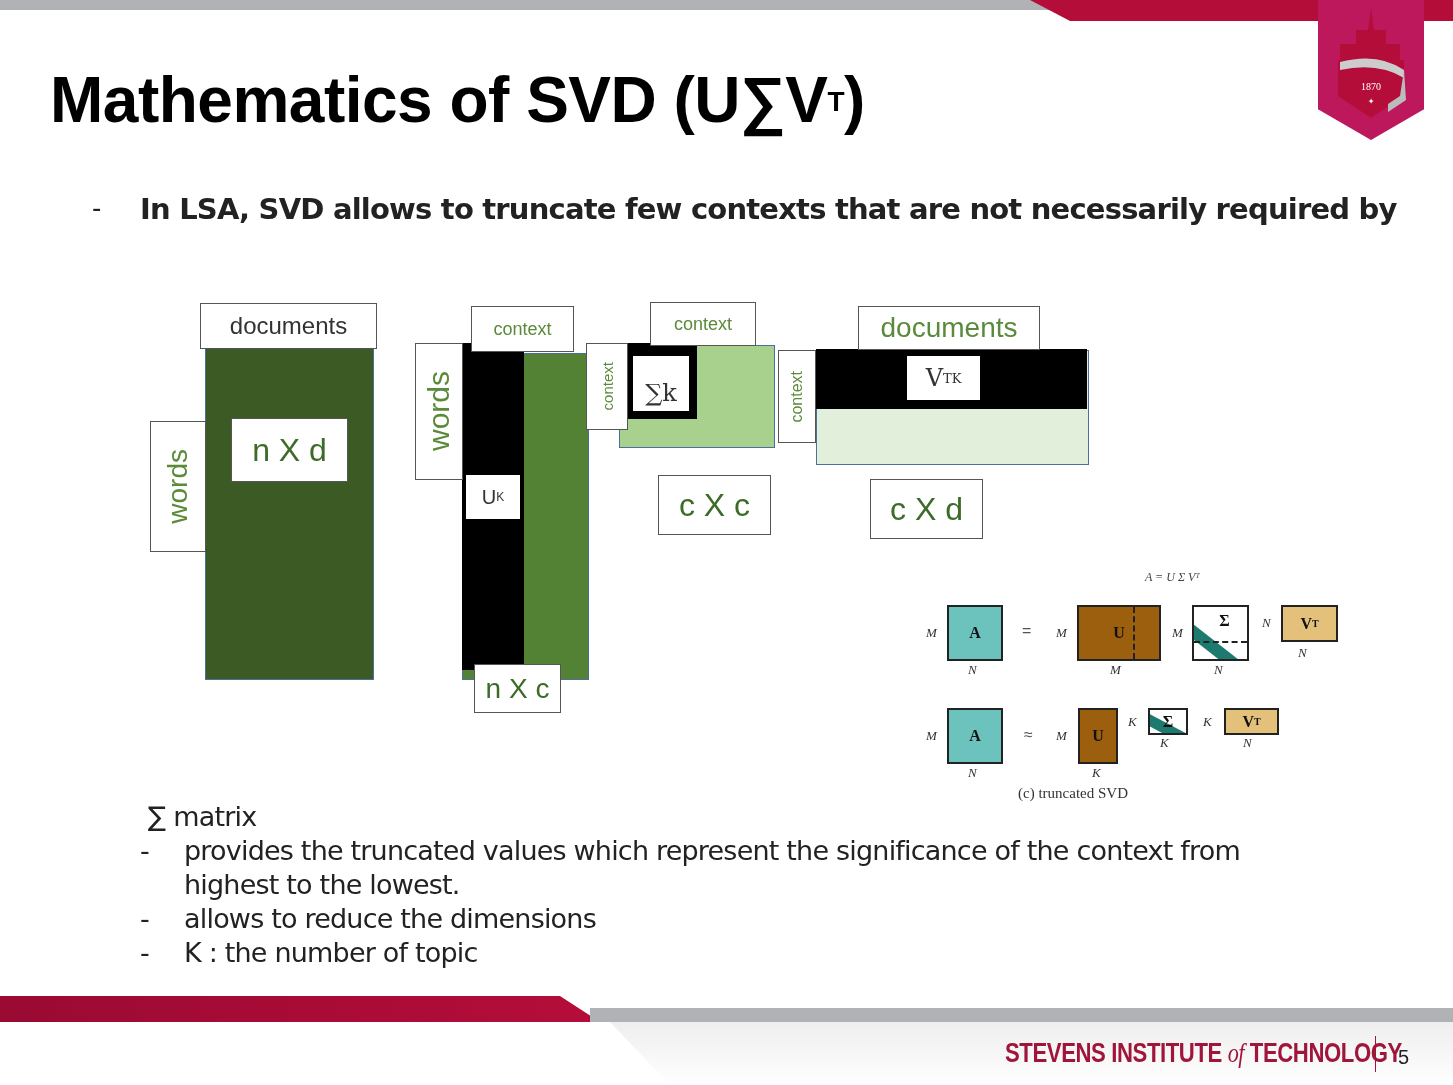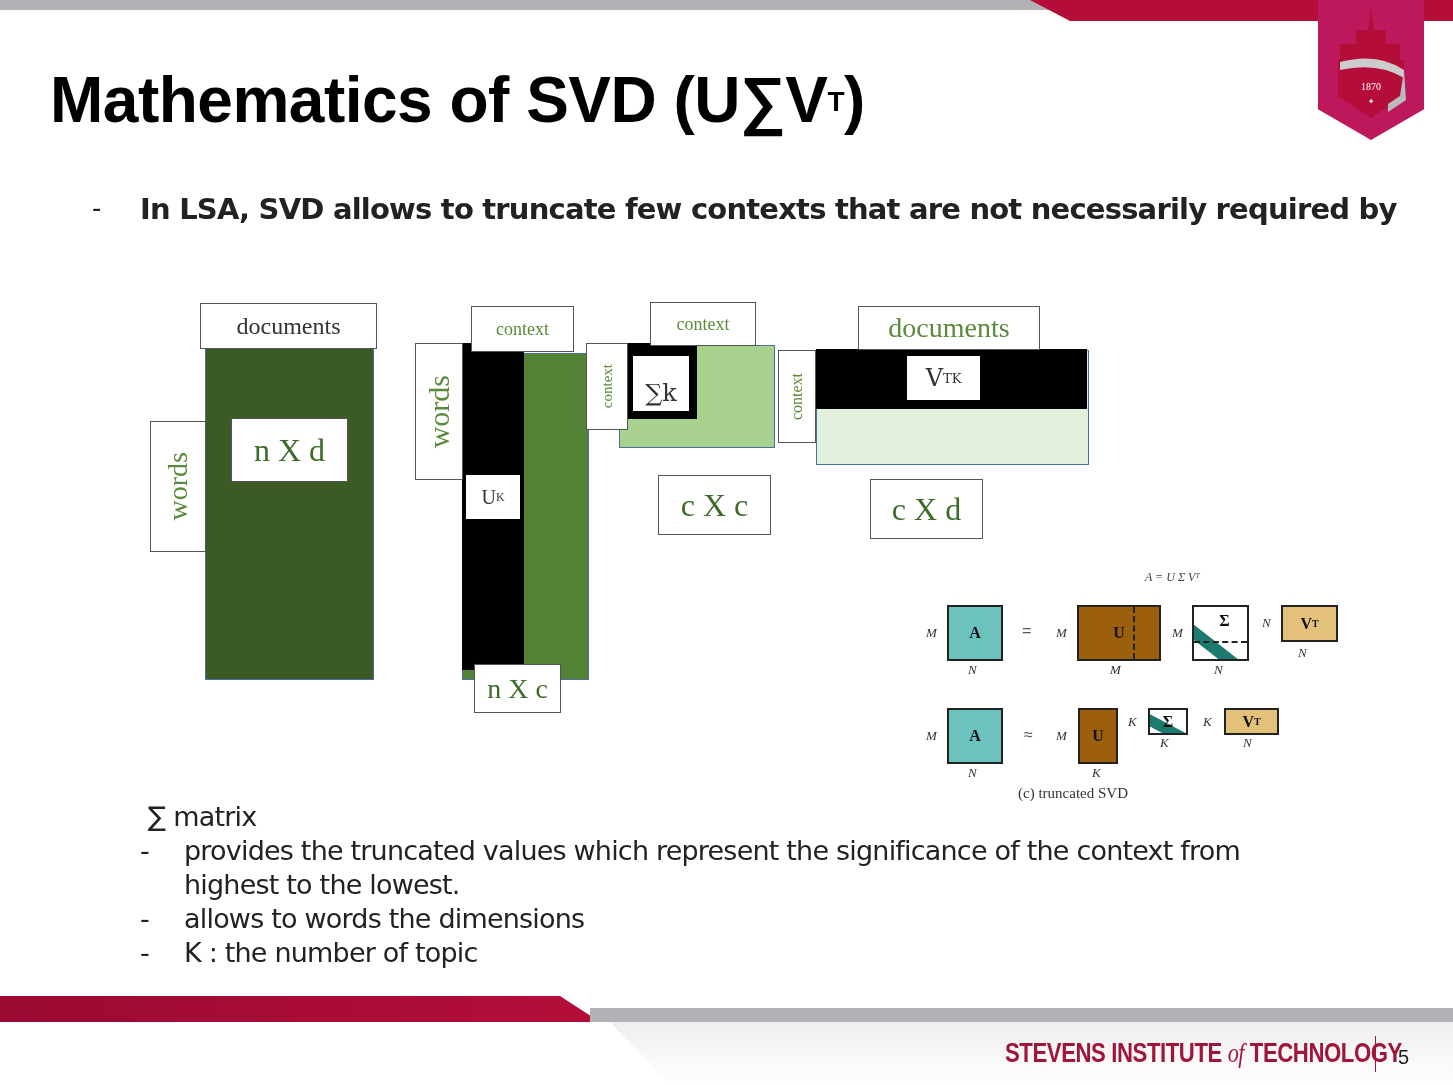--- a/index.html
+++ b/index.html
@@ -11,21 +11,21 @@
   .top-red { left:1030px; top:0; width:423px; height:21px; background:#b50d3a; clip-path:polygon(0 0,100% 0,100% 100%,40px 100%); }
   .logo-box { left:1318px; top:0; width:106px; height:140px; background:#be185d; clip-path:polygon(0 0,100% 0,100% 78%,50% 100%,0 78%); box-shadow:0 0 6px rgba(0,0,0,.2); }
 
   .title { left:50px; top:60px; font-size:64px; font-weight:bold; color:#000; letter-spacing:-0.5px; white-space:nowrap; line-height:80px; }
   .title sup { font-size:28px; vertical-align:top; position:relative; top:2px; }
 
   .bullet-dash { font-size:28px; color:#222; }
   .body-text { font-size:29px; color:#222; line-height:38px; font-family:"DejaVu Sans", sans-serif; letter-spacing:-0.8px;font-weight:bold; }
   .lower-text { font-size:27px; color:#222; line-height:34px; font-family:"DejaVu Sans", sans-serif; letter-spacing:-0.8px; }
 
-  .box { position:absolute; background:#fff; border:1.5px solid #555; box-sizing:border-box; display:flex; align-items:center; justify-content:center; font-family:Liberation Serif, serif; }
+  .box { position:absolute; background:#fff; border:1.5px solid #555; box-sizing:border-box; display:flex; align-items:center; justify-content:center; font-family:Liberation Sans, sans-serif; }
   .green-txt { color:#5a8a3a; }
   .dark-green-txt { color:#3d6b2a; }
   .vert { writing-mode:vertical-rl; transform:rotate(180deg); }
 
   .m { position:absolute; box-sizing:border-box; border:2px solid #222; display:flex; align-items:center; justify-content:center; font-family:"Liberation Serif", serif; font-weight:bold; font-size:16px; color:#111; }
   .lab { position:absolute; font-family:"Liberation Serif", serif; font-style:italic; font-size:13px; color:#333; }
 
   
   .foot-red { left:0; top:996px; width:600px; height:26px; background:linear-gradient(90deg,#9a0a33,#b50d3a); clip-path:polygon(0 0,560px 0,600px 100%,0 100%); }
   .foot-gray { left:590px; top:1008px; width:863px; height:14px; background:#b1b2b5; }
@@ -155,21 +155,21 @@
 </div>
 
 <div class="abs lower-text" style="left:112px; top:800px;margin-left:36px;">∑ matrix</div>
 <div>
   <div class="abs lower-text" style="left:140px; top:834px;">-</div>
   <div class="abs lower-text" style="left:184px; top:834px; width:1200px;">
     <div>provides the truncated values which represent the significance of the context from</div>
     <div>highest to the lowest.</div>
   </div>
   <div class="abs lower-text" style="left:140px; top:902px;">-</div>
-  <div class="abs lower-text" style="left:184px; top:902px;">allows to words the dimensions</div>
+  <div class="abs lower-text" style="left:184px; top:902px;">allows to reduce the dimensions</div>
   <div class="abs lower-text" style="left:140px; top:936px;">-</div>
   <div class="abs lower-text" style="left:184px; top:936px;">K : the number of topic</div>
 </div>
 
 <div class="abs foot-red"></div>
 <div class="abs foot-gray"></div>
 <div class="abs foot-shadow"></div>
 <div class="abs brand"><span>STEVENS INSTITUTE </span><i>of</i><span> TECHNOLOGY</span></div>
 <div class="abs foot-sep"></div>
 <div class="abs page-num">5</div>

